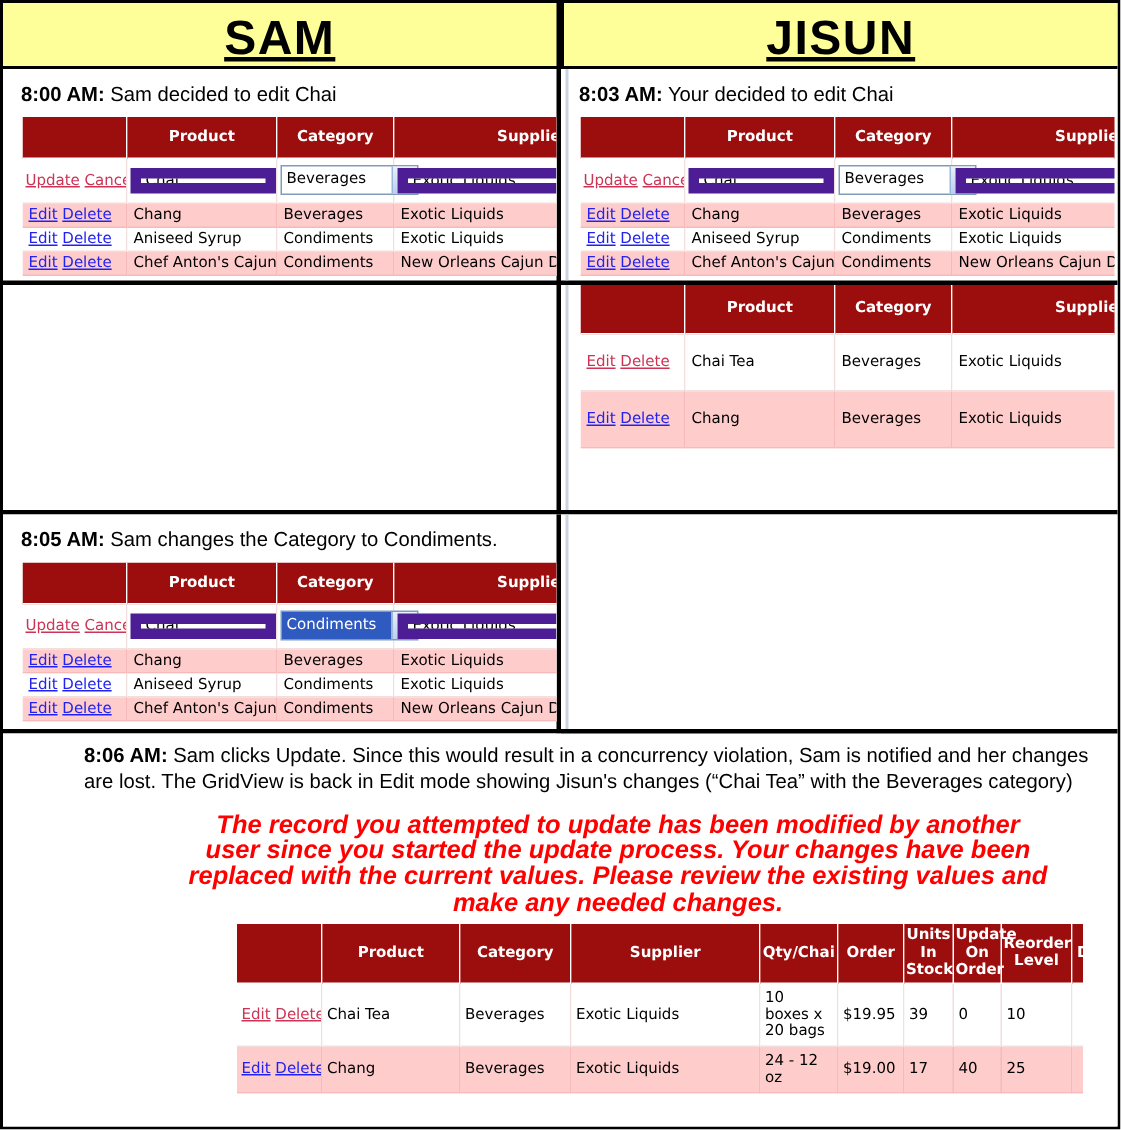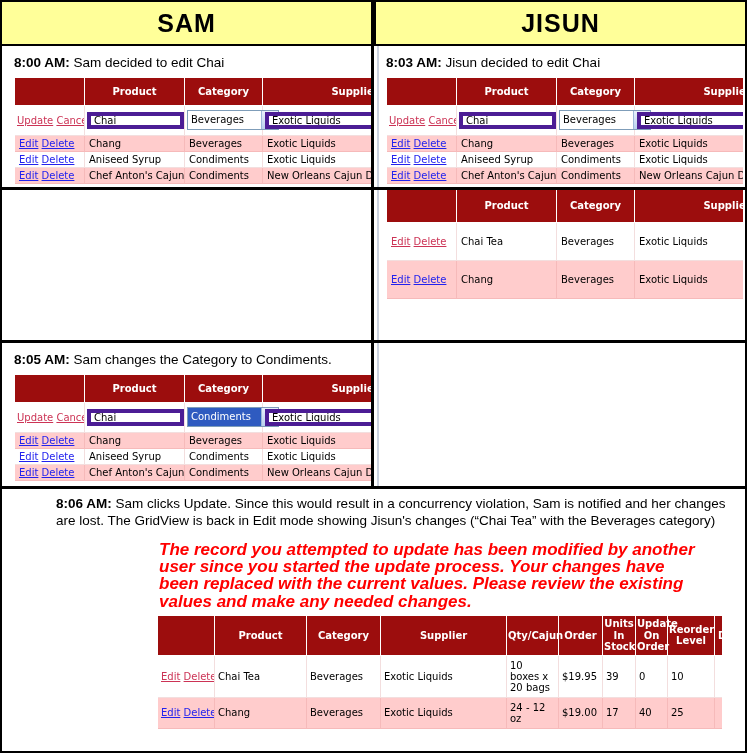--- a/index.html
+++ b/index.html
@@ -12,22 +12,22 @@
     font-family:"Liberation Sans",sans-serif; color:#000;
   }
   .cell { box-sizing:border-box; overflow:hidden; background:#fff; }
   .br  { border-right:3px solid #000; }
   .bb  { border-bottom:3px solid #000; }
   .bb2 { border-bottom:2px solid #000; }
   .span2 { grid-column:1 / 3;padding-left:44px; }
   .c-right { position:relative; }
   .c-right::before { content:""; position:absolute; left:3px; top:0; bottom:0; width:2px; background:#ccd3e0; }
   .userhdr {
-    background:#ffff99; display:flex; align-items:center; justify-content:center;
-    font-size:25px; font-weight:bold; letter-spacing:1px;
+    background:#ffff99; display:flex; align-items:flex-end; justify-content:center;
+    font-size:32px; font-weight:bold; letter-spacing:1px;text-decoration:underline;
   }
   .userhdr.right { border-left:2px solid #000; }
 
   .ts { margin:9px 10px 6px 12px; font-size:13.5px; line-height:1.25; }
   .ts b { font-weight:bold; }
 
   .gvwrap { margin-left:13px; width:356px; overflow:hidden; }
   .gvwrap-big { margin-left:112px; width:564px; overflow:hidden; margin-top:6px; }
 
   table.gv { border-collapse:separate; border-spacing:0; table-layout:fixed;
@@ -50,34 +50,34 @@
   .editrow td { padding:4px 2px 5px 2px; }
 
   .w-act{width:70px} .w-prod{width:100px} .w-cat{width:78px} .w-sup{width:185px}
   .b1{width:57px}.b2{width:92px}.b3{width:74px}.b4{width:126px}.b5{width:52px}
   .b6{width:44px}.b7{width:33px}.b8{width:32px}.b9{width:47px}.b10{width:120px}
   .gv-big th.thD { text-align:left; padding-left:3px; }
 
   a.lr { color:#cc3355; text-decoration:underline; cursor:pointer; }
   a.lb { color:#2222ee; text-decoration:underline; cursor:pointer; }
 
-  .tb { border:4px solid #4c1d95; font:10px "DejaVu Sans",sans-serif;
+  .tb { border:7px solid #4c1d95; font:10px "DejaVu Sans",sans-serif;
     padding:1px 3px; height:17px; box-sizing:border-box; background:#fff; color:#000; }
   .tb-prod { width:97px; }
   .tb-sup  { width:170px; }
   .ddl { display:inline-flex; align-items:stretch; width:92px; height:20px;
     box-sizing:border-box; border:1px solid #7f9db9; background:#fff; vertical-align:middle; }
   .ddltxt { flex:1; padding:3px 3px 0 3px; font:10px "DejaVu Sans",sans-serif; white-space:nowrap; overflow:hidden; }
   .ddltxt.sel { background:#2f5bc0; color:#fff; }
   .ddlbtn { width:16px; display:flex; align-items:center; justify-content:center;
     background:linear-gradient(#e9f0fb,#b9d0ee); border-left:1px solid #9db9d9;
     color:#44618a; font-size:7px; }
 
   .warn { color:#ff0000; font-weight:bold; font-style:italic;
-    font-size:17px; line-height:1.02; margin:11px 45px 0 113px; }
+    font-size:17px; line-height:1.02; margin:11px 45px 0 78px;text-align:center; }
 </style>
 </head>
 <body>
 
 <div class="page">
 
   <div class="cell userhdr br bb2">
     <span>SAM</span>
   </div>
   <div class="cell userhdr right bb2">
@@ -129,21 +129,21 @@
             <td class="nowrap">Chef Anton's Cajun</td>
             <td>Condiments</td>
             <td class="nowrap">New Orleans Cajun Delights</td>
           </tr>
         </tbody>
       </table>
     </div>
   </div>
 
   <div class="cell bb c-right">
-    <p class="ts"><b>8:03 AM:</b> <span>Jisun decided to edit Chai</span></p>
+    <p class="ts"><b>8:03 AM:</b> <span>Your decided to edit Chai</span></p>
     <div class="gvwrap">
       <table class="gv gv-std">
         <colgroup>
             <col class="w-act">
             <col class="w-prod">
             <col class="w-cat">
             <col class="w-sup">
           </colgroup>
         <thead>
             <tr>
@@ -292,21 +292,21 @@
             <col class="b8">
             <col class="b9">
             <col class="b10">
           </colgroup>
         <thead>
             <tr>
           <th></th>
           <th>Product</th>
           <th>Category</th>
           <th>Supplier</th>
-          <th>Qty/Cajun</th>
+          <th>Qty/Chai</th>
           <th>Order</th>
           <th>Units In Stock</th>
           <th>Update On Order</th>
           <th>Reorder Level</th>
           <th class="thD">D</th>
         </tr>
           </thead>
         <tbody>
           <tr>
             <td class="nowrap vmid"><a class="lr">Edit</a> <a class="lr">Delete</a></td>

